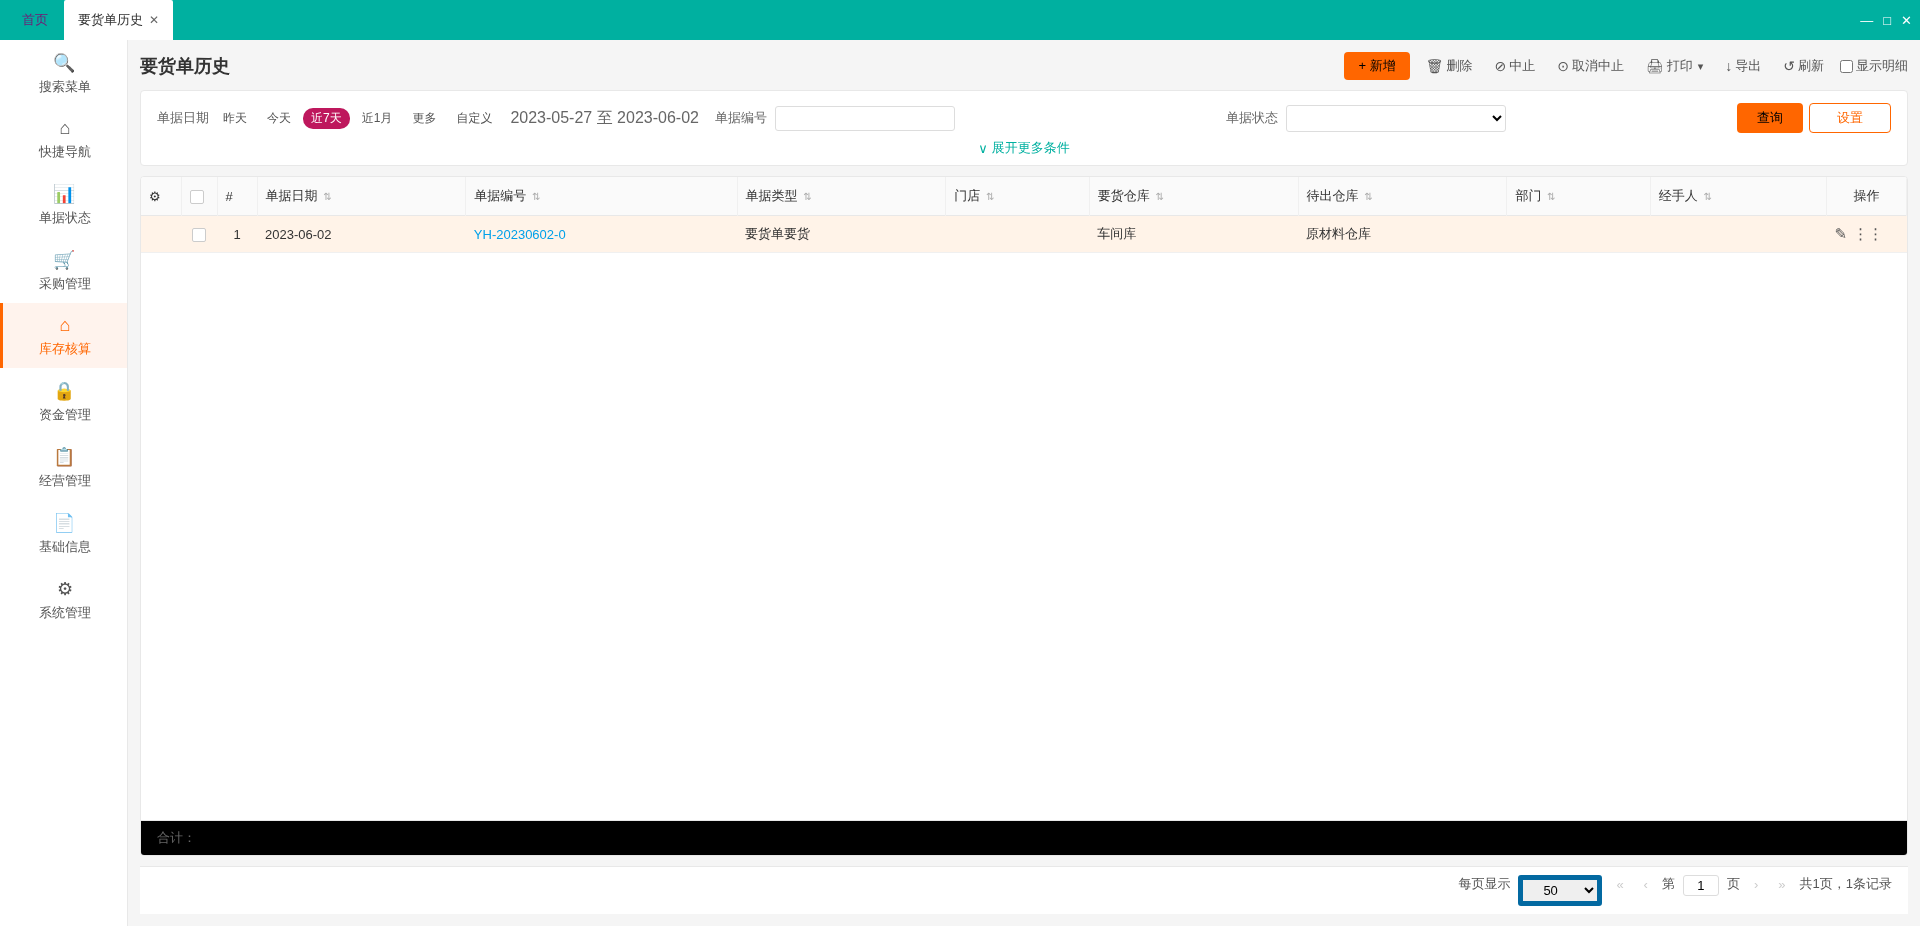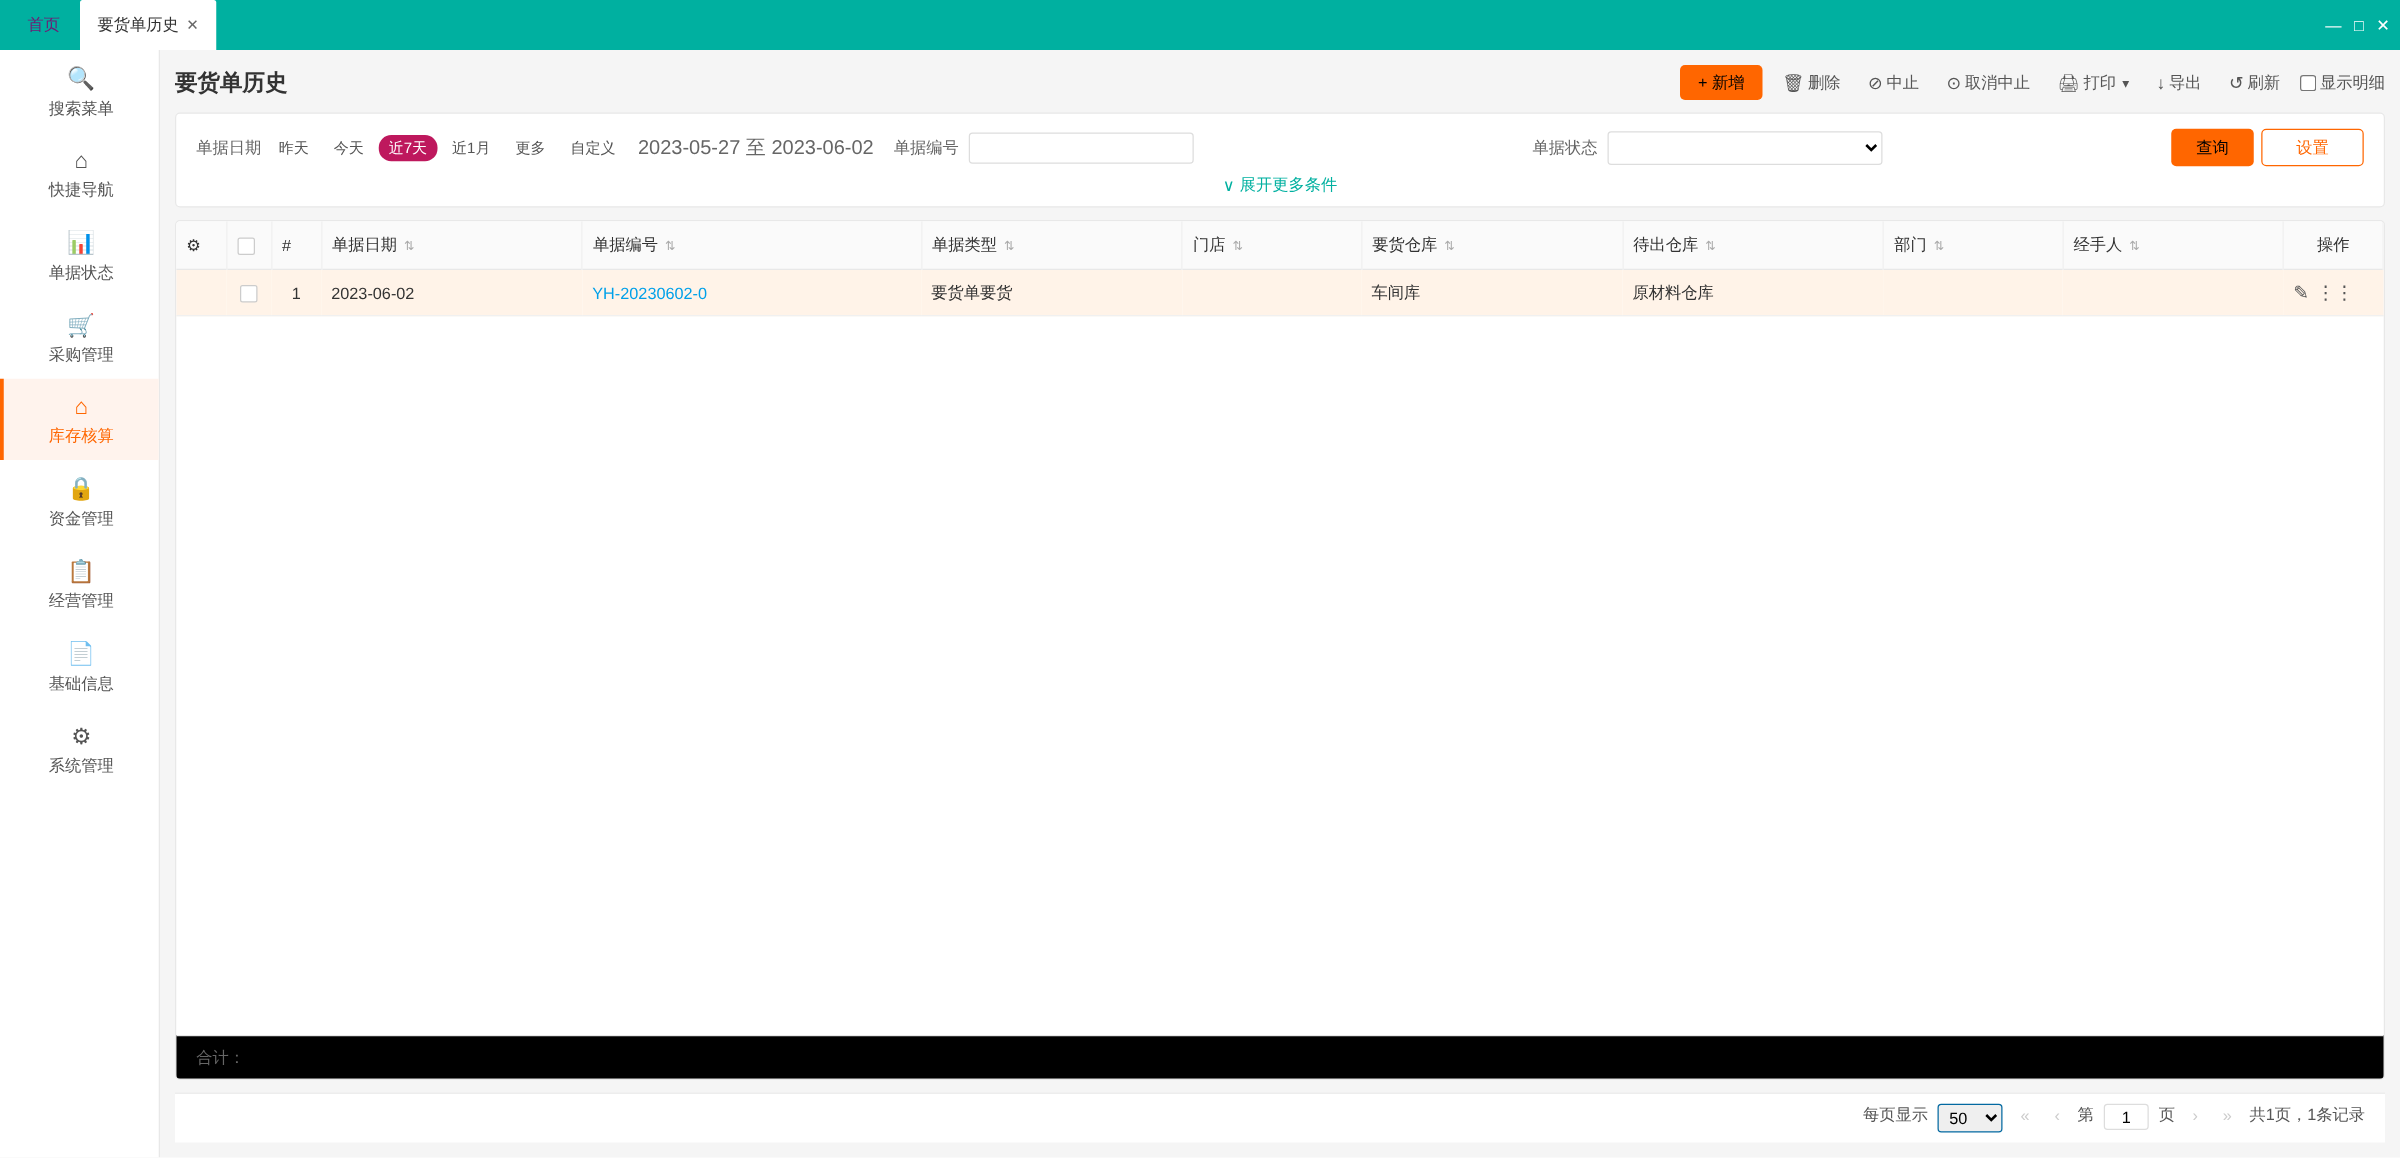--- a/index.html
+++ b/index.html
@@ -273,23 +273,23 @@
       padding: 8px 16px;
       display: flex;
       align-items: flex-start;
       justify-content: flex-end;
       gap: 8px;
       font-size: 13px;
       color: #555;
       flex-shrink: 0;
     }
     .pagination-bar select {
-      border: 1px solid #0369a1;
+      border: 5px solid #0369a1;
       border-radius: 3px;
-      padding: 2px 4px;
+      padding: 2px 16px;
       font-size: 13px;
     }
     .pagination-btn {
       cursor: pointer;
       padding: 2px 6px;
       border-radius: 3px;
       color: #555;
     }
     .pagination-btn.disabled { color: #ccc; cursor: default; }
     .page-input {

